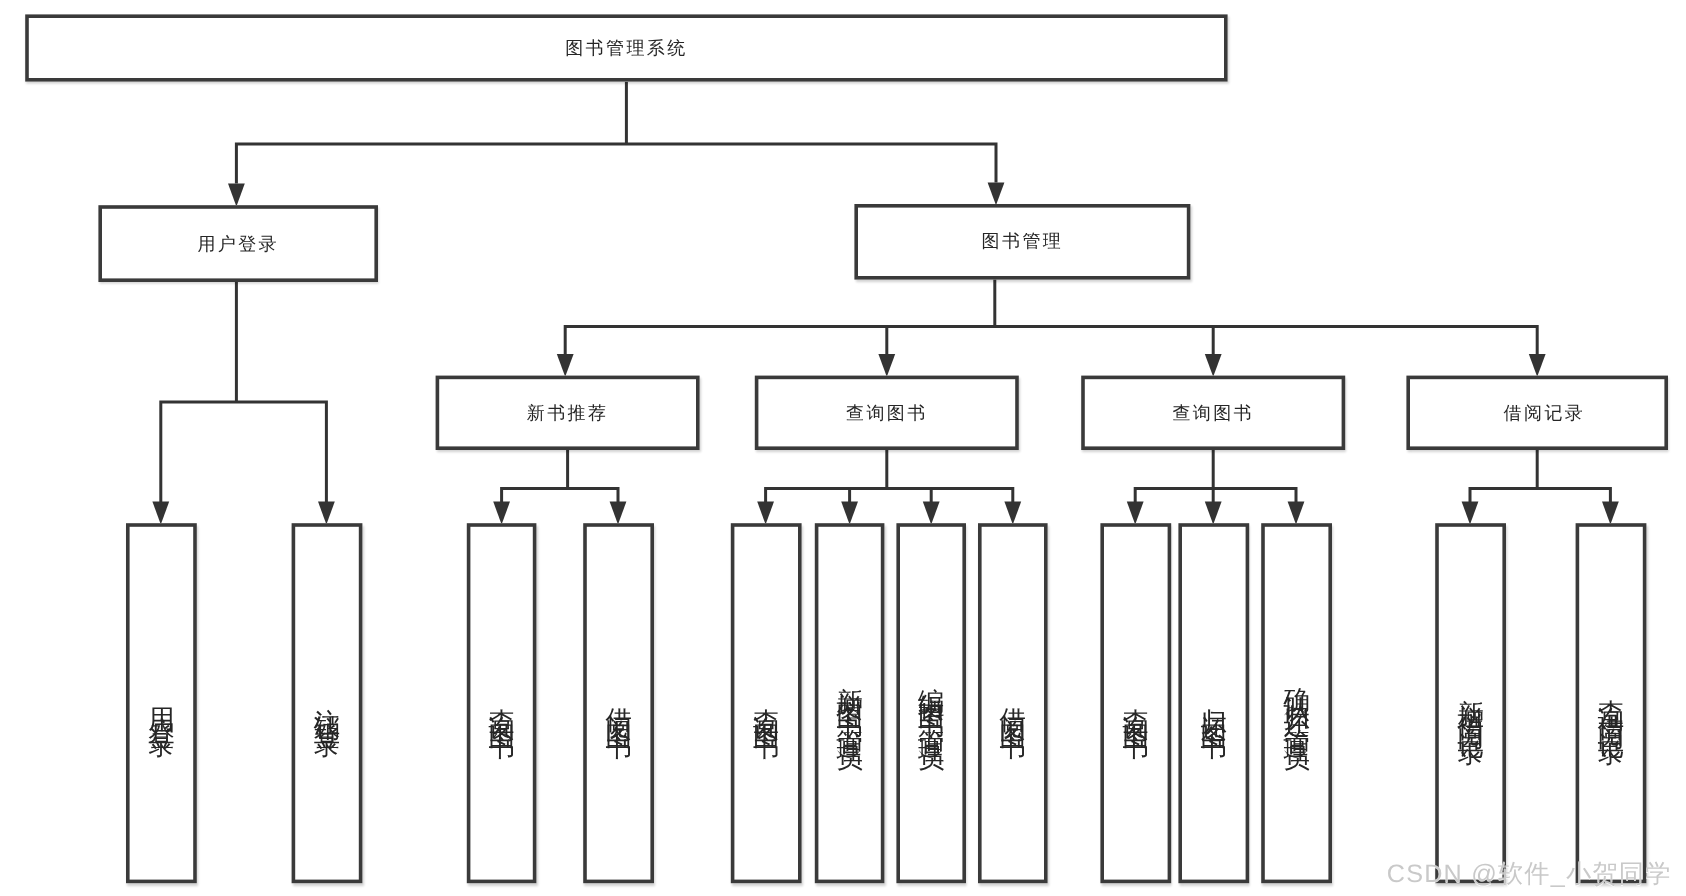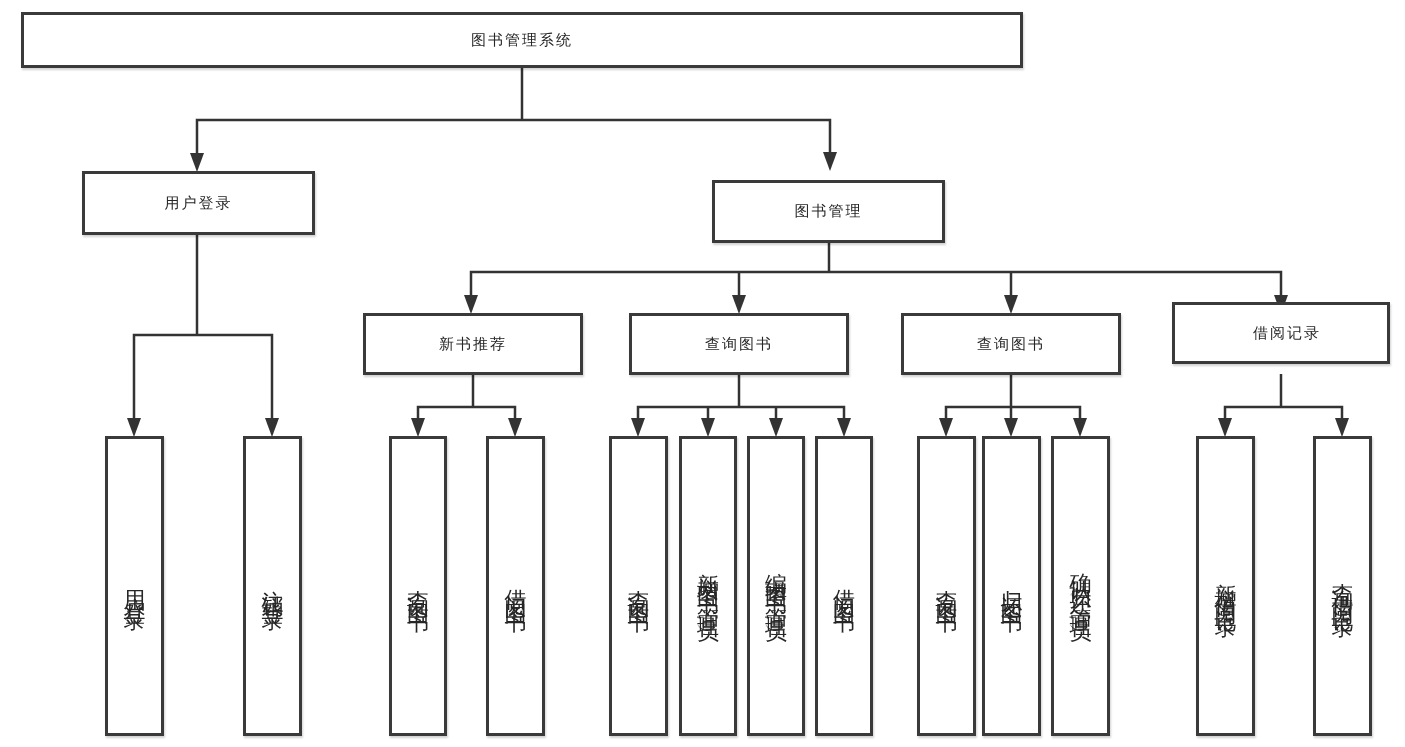--- a/index.html
+++ b/index.html
@@ -111,34 +111,34 @@
     </g>
   </svg>
 
   <div class="node" style="left:21px;top:12px;width:1002px;height:56px;">
     <span class="hlabel">图书管理系统</span>
   </div>
 
   <div class="node" style="left:82px;top:171px;width:233px;height:64px;">
     <span class="hlabel">用户登录</span>
   </div>
-  <div class="node" style="left:712px;top:180px;width:233px;height:63px;text-align:right;">
+  <div class="node" style="left:712px;top:170px;width:280px;height:63px;text-align:right;">
     <span class="hlabel">图书管理</span>
   </div>
 
   <div class="node" style="left:363px;top:313px;width:220px;height:62px;justify-content:center;">
     <span class="hlabel">新书推荐</span>
   </div>
   <div class="node" style="left:629px;top:313px;width:220px;height:62px;">
     <span class="hlabel">查询图书</span>
   </div>
   <div class="node" style="left:901px;top:313px;width:220px;height:62px;">
     <span class="hlabel">查询图书</span>
   </div>
-  <div class="node" style="left:1172px;top:302px;width:218px;height:62px;padding-left:12px;">
+  <div class="node" style="left:1172px;top:313px;width:218px;height:62px;padding-left:12px;">
     <span class="hlabel">借阅记录</span>
   </div>
 
   <div class="node" style="left:105px;top:436px;width:59px;height:300px;">
     <span class="vlabel">用户登录</span>
   </div>
   <div class="node" style="left:243px;top:436px;width:59px;height:300px;">
     <span class="vlabel">注销登录</span>
   </div>
 
@@ -172,13 +172,14 @@
     <span class="vlabel">确认归还（管理员）</span>
   </div>
 
   <div class="node" style="left:1196px;top:436px;width:59px;height:300px;">
     <span class="vlabel">新增借阅记录</span>
   </div>
   <div class="node" style="left:1313px;top:436px;width:59px;height:300px;">
     <span class="vlabel">查询借阅记录</span>
   </div>
 
+  <div class="watermark">CSDN @软件_小贺同学</div>
 </div>
 
 </body></html>

